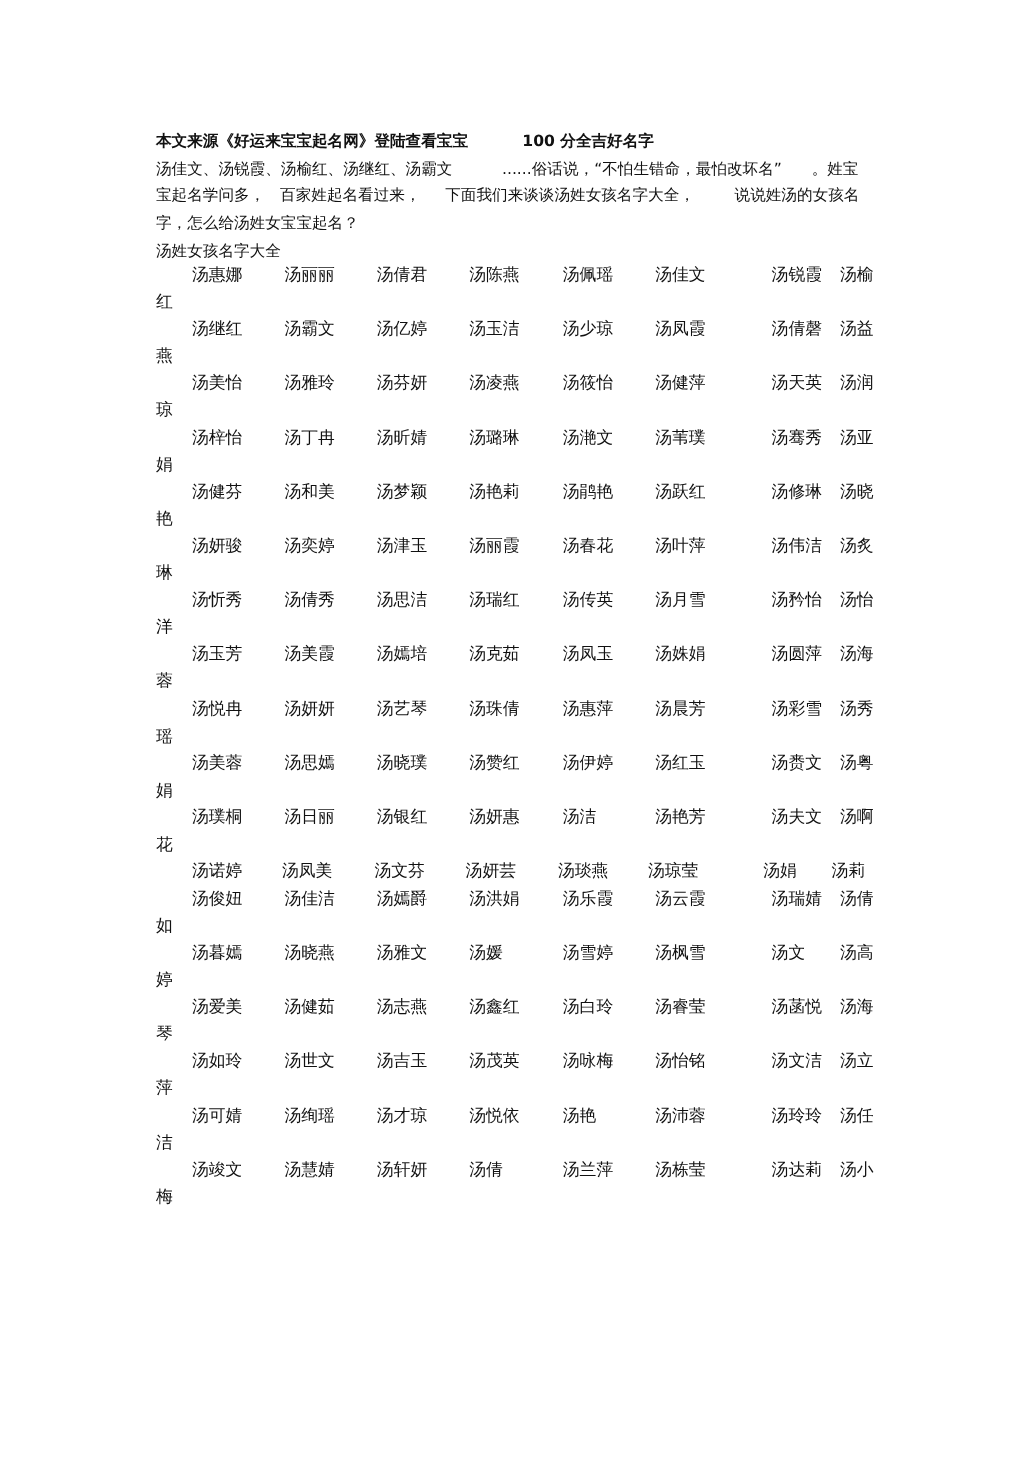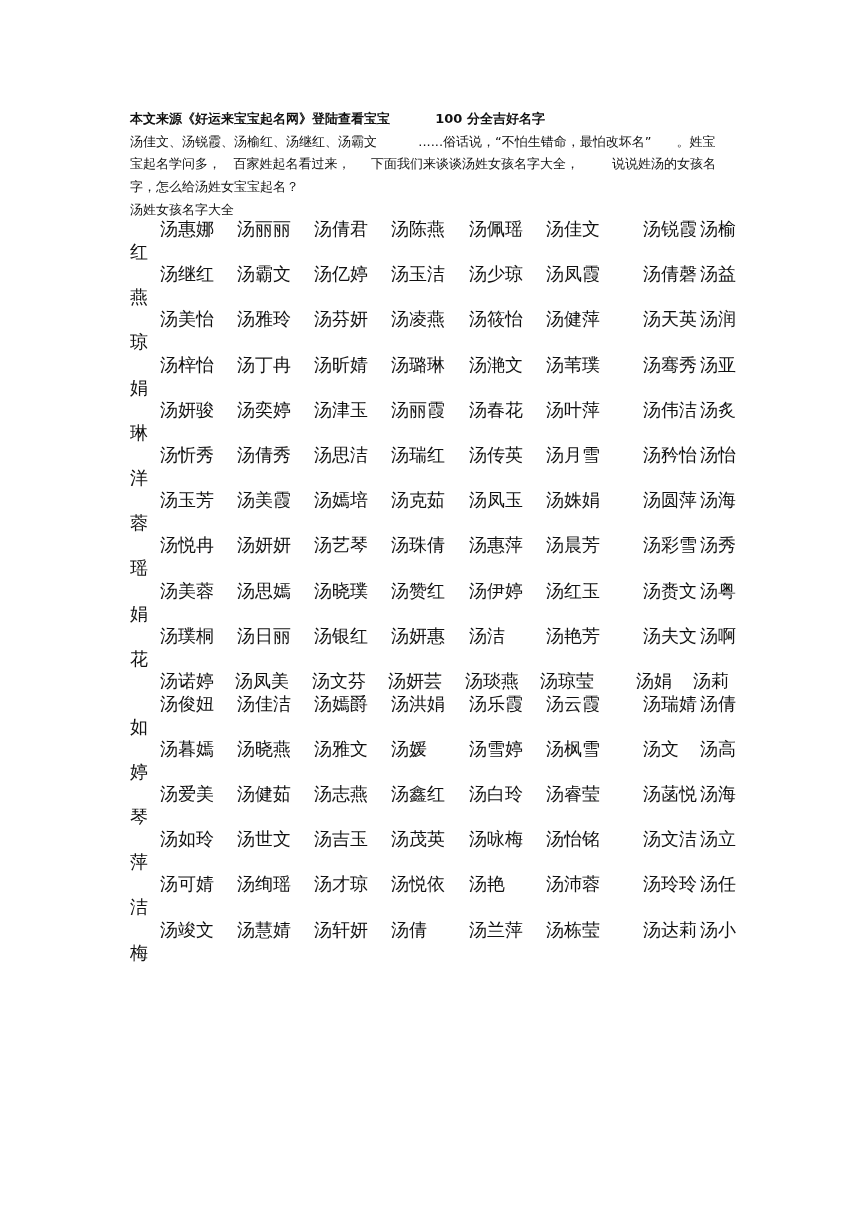--- a/index.html
+++ b/index.html
@@ -5,21 +5,21 @@
     html, body { margin: 0; padding: 0; background: #ffffff; }
     body {
       width: 860px; height: 1218px; position: relative; overflow: hidden;
       font-family: "DejaVu Sans", "Liberation Sans", sans-serif;
       color: #111111;
     }
     .page { position: absolute; left: 0; top: 0; width: 860px; height: 875px; background: #fff; }
     .intro { position: absolute; left: 130px; top: 108px; width: 610px; font-size: 13px; line-height: 22.7px; }
     .intro .line { white-space: pre; height: 22.7px; }
     .intro .title { font-weight: bold; }
-    .grid { position: absolute; left: 130px; top: 219px; width: 610px; font-size: 18px; }
+    .grid { position: absolute; left: 130px; top: 219px; width: 610px; font-size: 14px; }
     .row { position: relative; height: 45.2px; }
     .row.single { height: 22.8px; }
     .cell { position: absolute; top: 0; white-space: nowrap; line-height: 20px; }
     .wrap { position: absolute; left: 0; top: 23px; line-height: 20px; }
     .c0 { left: 30px; } .c1 { left: 107px; } .c2 { left: 184px; } .c3 { left: 261px; }
     .c4 { left: 339px; } .c5 { left: 416px; text-align: right; } .c6 { left: 493px; margin-left: 20px; } .c7 { left: 570px; }
     .row.single .c0 { left: 30px; } .row.single .c1 { left: 105px; } .row.single .c2 { left: 182px; }
     .row.single .c3 { left: 258px; text-align: right; } .row.single .c4 { left: 335px; } .row.single .c5 { left: 410px; }
     .row.single .c6 { left: 486px; } .row.single .c7 { left: 563px; }
   </style>
@@ -75,20 +75,31 @@
         <span class="cell c1">汤丁冉</span>
         <span class="cell c2">汤昕婧</span>
         <span class="cell c3">汤璐琳</span>
         <span class="cell c4">汤滟文</span>
         <span class="cell c5">汤苇璞</span>
         <span class="cell c6">汤骞秀</span>
         <span class="cell c7">汤亚</span>
         <span class="wrap">娟</span>
       </div>
       <div class="row">
+        <span class="cell c0">汤健芬</span>
+        <span class="cell c1">汤和美</span>
+        <span class="cell c2">汤梦颖</span>
+        <span class="cell c3">汤艳莉</span>
+        <span class="cell c4">汤鹃艳</span>
+        <span class="cell c5">汤跃红</span>
+        <span class="cell c6">汤修琳</span>
+        <span class="cell c7">汤晓</span>
+        <span class="wrap">艳</span>
+      </div>
+      <div class="row">
         <span class="cell c0">汤妍骏</span>
         <span class="cell c1">汤奕婷</span>
         <span class="cell c2">汤津玉</span>
         <span class="cell c3">汤丽霞</span>
         <span class="cell c4">汤春花</span>
         <span class="cell c5">汤叶萍</span>
         <span class="cell c6">汤伟洁</span>
         <span class="cell c7">汤炙</span>
         <span class="wrap">琳</span>
       </div>

